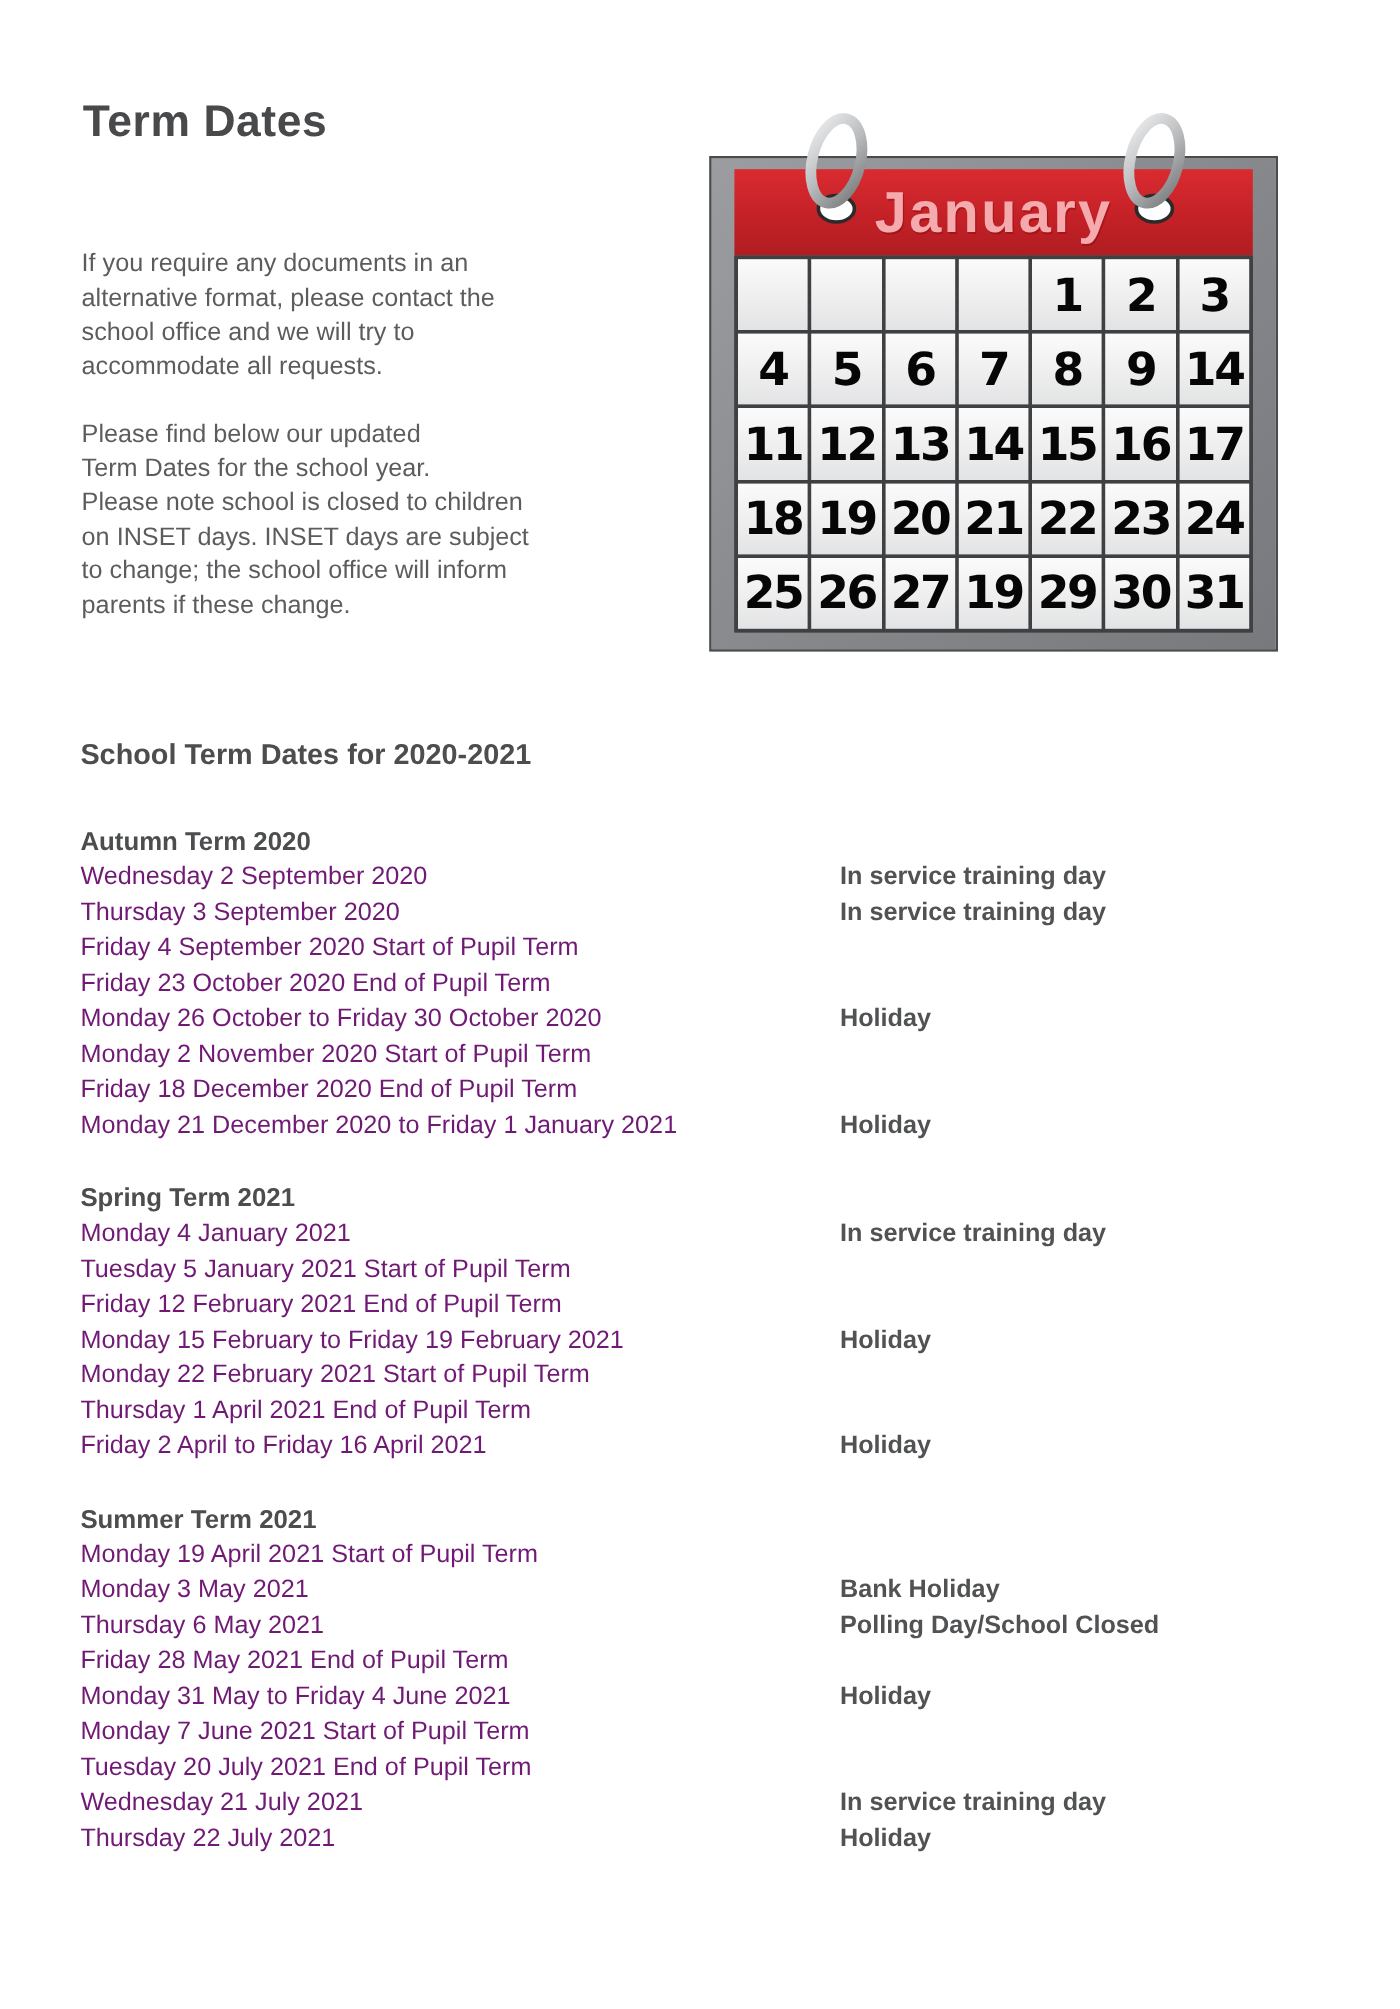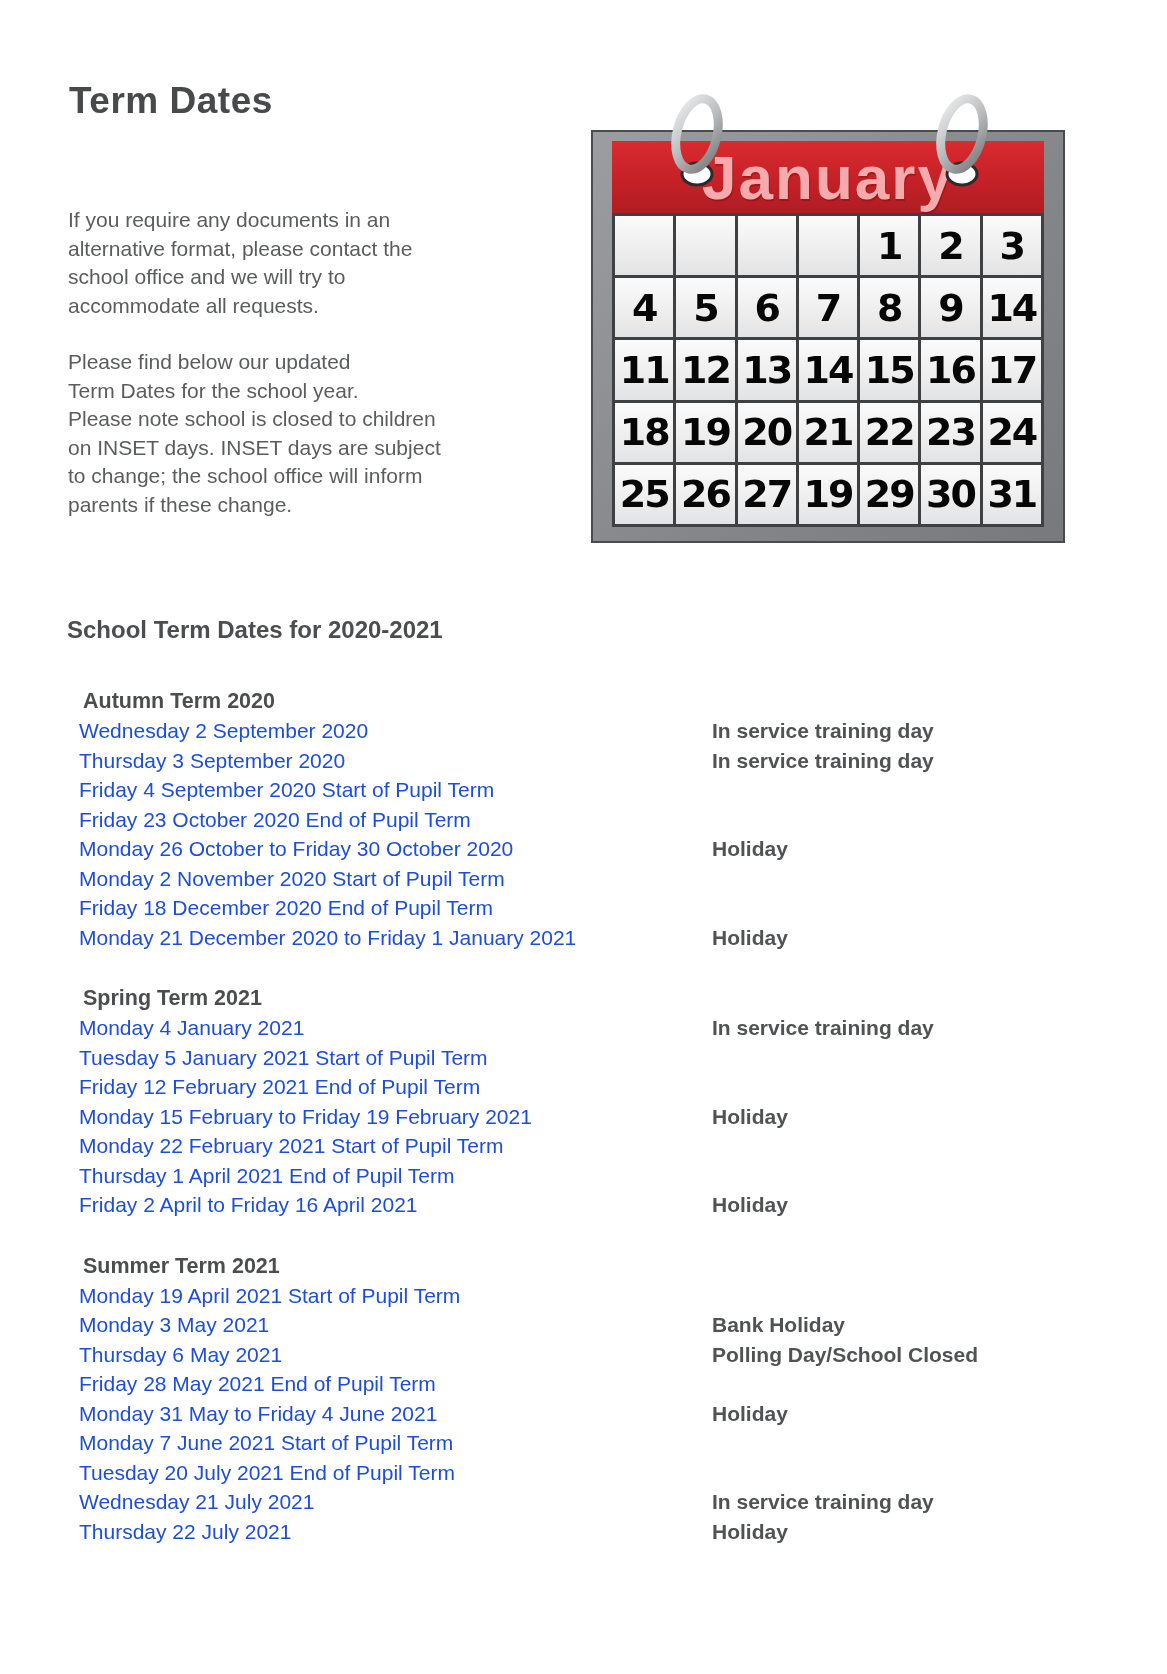--- a/index.html
+++ b/index.html
@@ -13,40 +13,40 @@
          color:#5b5c5e;}
   .intro p{margin:0 0 28px 0;white-space:pre-line;}
 
   
   .calendar{position:absolute;left:591px;top:106px;width:474px;height:448px;}
   .cal-frame{position:absolute;left:0;top:24px;width:474px;height:413px;box-sizing:border-box;
              background:linear-gradient(135deg,#9b9da0 0%,#85878a 55%,#77797c 100%);
              border:2px solid #4a4b4d;padding:9px 19px 14px 19px;}
   .cal-header{height:72px;background:linear-gradient(180deg,#d92b30 0%,#c42127 55%,#b01d22 100%);
               display:flex;align-items:center;justify-content:center;}
-  .cal-month{color:#f5abae;font-size:62px;font-weight:bold;letter-spacing:2px;
+  .cal-month{color:#f5abae;font-size:48px;font-weight:bold;letter-spacing:2px;
              text-shadow:1px 2px 0 rgba(120,0,0,.35);}
   .cal-grid{height:314px;box-sizing:border-box;display:grid;
             grid-template-columns:repeat(7,1fr);grid-template-rows:repeat(5,1fr);
             gap:3px;background:#3f4042;border:3px solid #3f4042;}
   .cal-cell{background:linear-gradient(180deg,#fbfbfb 0%,#ececed 65%,#e2e3e4 100%);
             display:flex;align-items:center;justify-content:center;
             font-family:"DejaVu Sans",sans-serif;font-weight:900;font-size:38px;color:#060606;
             letter-spacing:-2px;}
   .ring-wrap{position:absolute;top:-20px;width:60px;height:112px;z-index:3;}
   .ring-1{left:76px;} .ring-2{left:341px;}
 
   
   .section-heading{position:absolute;left:67px;top:616px;font-size:24px;font-weight:bold;
                    color:#4c4d4f;}
   .terms{position:absolute;left:67px;top:686px;width:1060px;font-size:21px;}
-  .term-heading{font-size:21.5px;font-weight:bold;color:#4c4d4f;margin:31px 0 0 16px;line-height:30px;}
+  .term-heading{font-size:21.5px;font-weight:bold;color:#4c4d4f;margin:31px 0 0 0;line-height:30px;}
   .term-section:first-child .term-heading{margin-top:0;}
   .term-row{display:flex;line-height:29.5px;}
-  .term-row .date{width:633px;flex:0 0 633px;color:#1d4ed8;margin-left:12px;}
+  .term-row .date{width:633px;flex:0 0 633px;color:#701a75;}
   .term-row .label{font-weight:bold;color:#515254;}
 </style>
 </head>
 <body>
 
 <div class="page">
 
   <div class="doc-title">Term Dates</div>
 
   <div class="intro">

